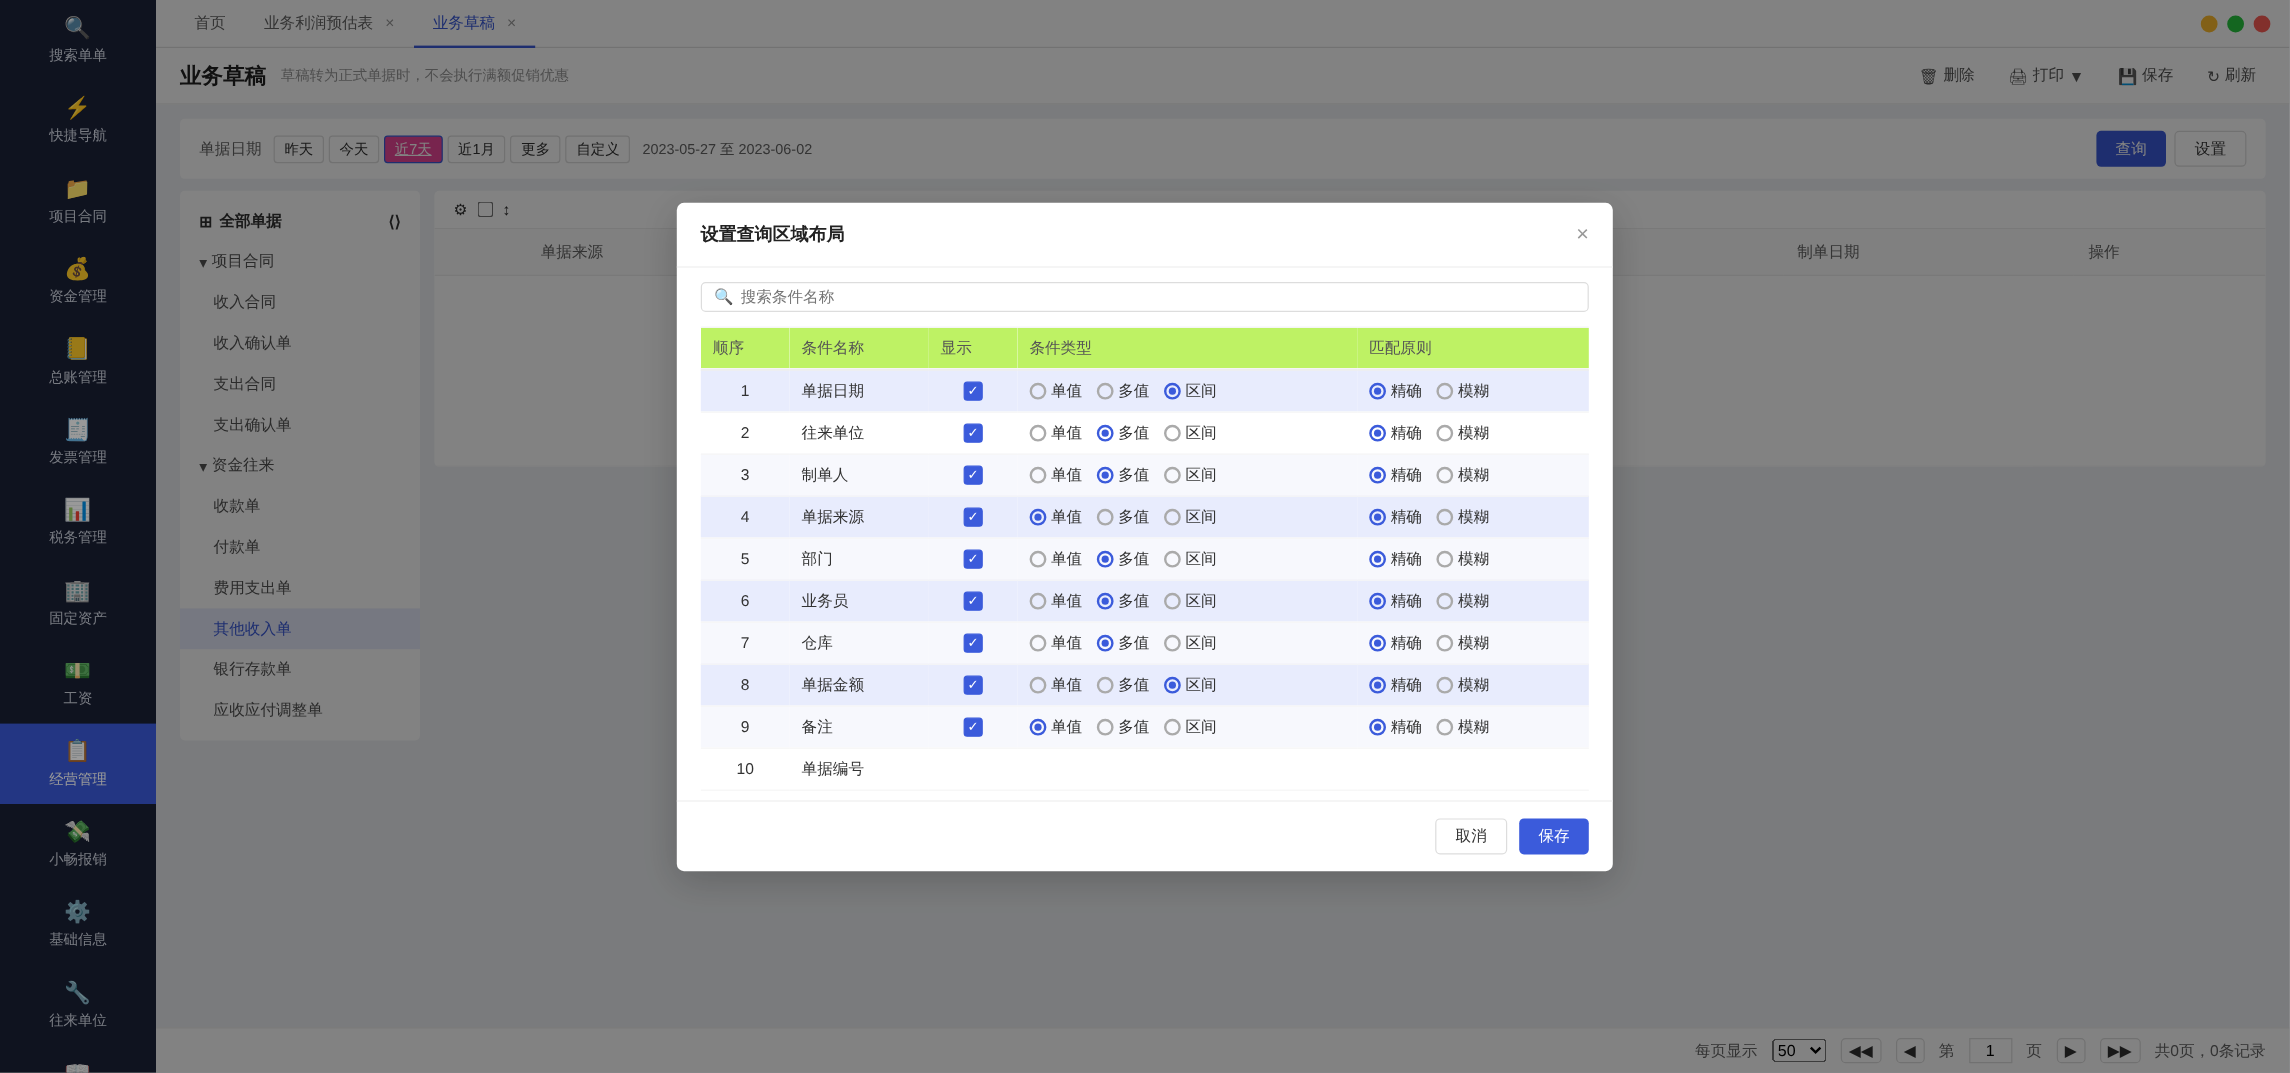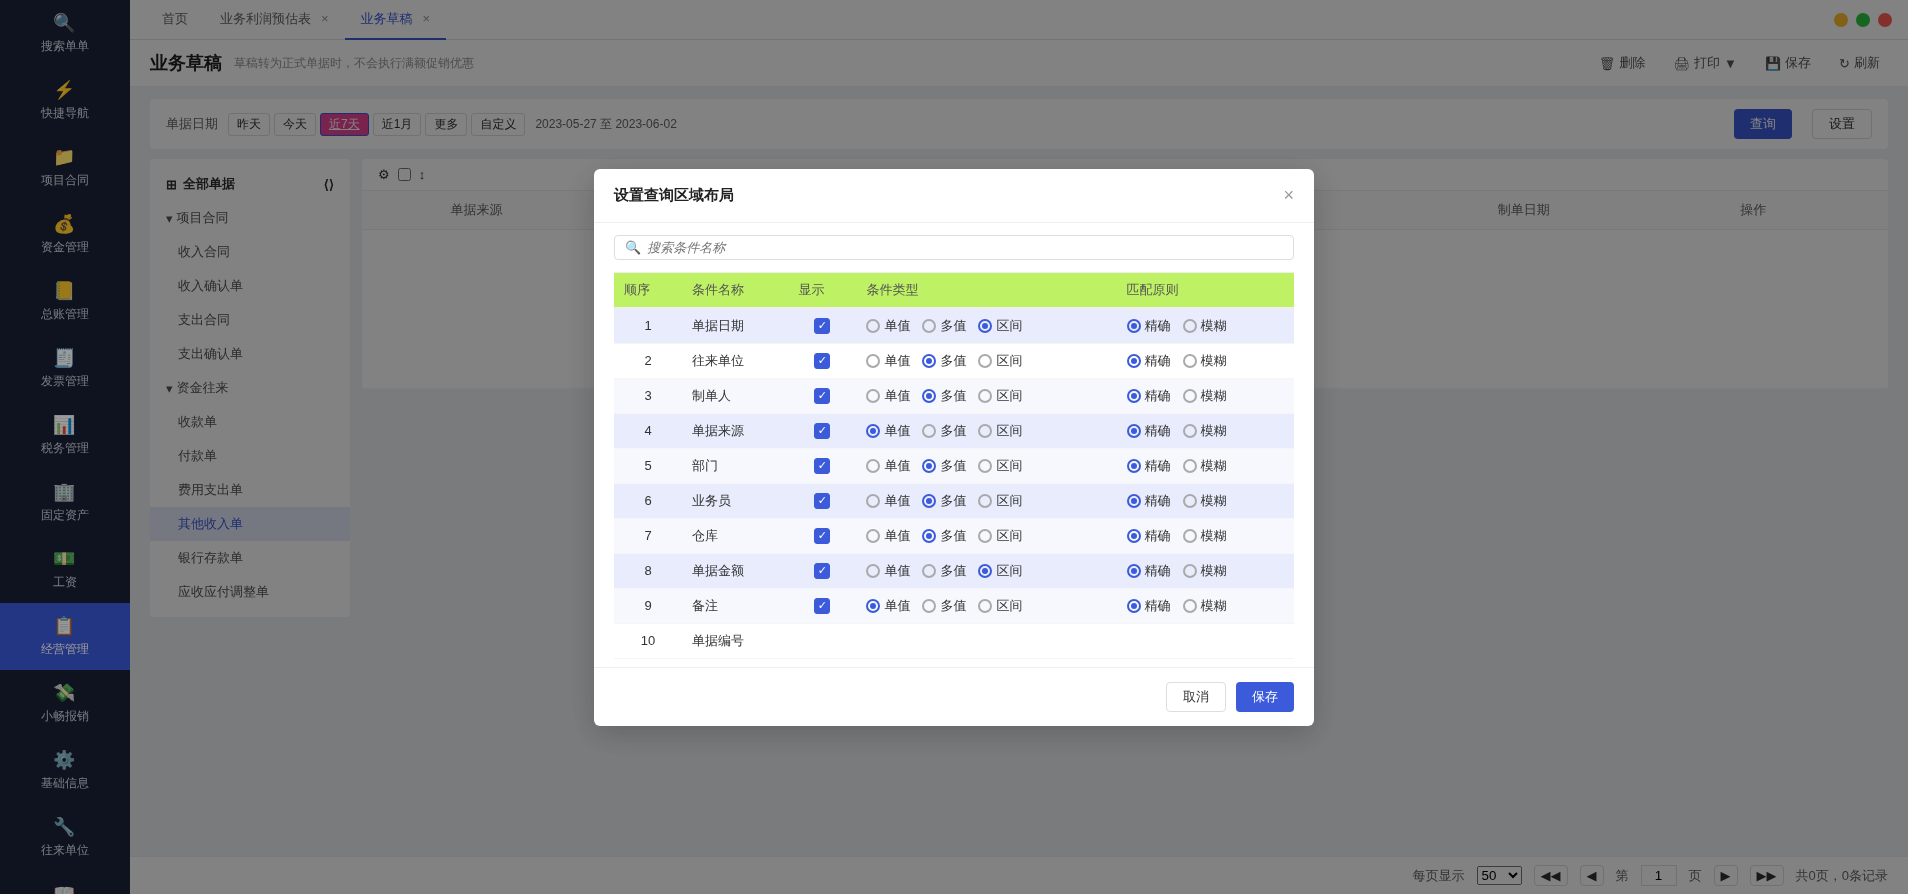--- a/index.html
+++ b/index.html
@@ -64,36 +64,36 @@
     .data-table th { background: #fafafa; border-bottom: 1px solid #eee; padding: 10px 12px; text-align: left; color: #666; font-weight: normal; white-space: nowrap; }
     .data-table td { border-bottom: 1px solid #f5f5f5; padding: 10px 12px; color: #333; }
 
     
     .bottom-bar { background: #fff; border-top: 1px solid #eee; padding: 8px 20px; display: flex; align-items: center; justify-content: flex-end; gap: 12px; font-size: 13px; color: #666; }
 
     
     .overlay { position: fixed; top: 0; left: 0; right: 0; bottom: 0; background: rgba(0,0,0,0.4); z-index: 100; display: flex; align-items: center; justify-content: center; }
 
     
-    .modal { background: #fff; border-radius: 6px; width: 720px; box-shadow: 0 8px 32px rgba(0,0,0,0.2); display: flex; flex-direction: column; max-height: 560px; }
+    .modal { background: #fff; border-radius: 6px; width: 780px; box-shadow: 0 8px 32px rgba(0,0,0,0.2); display: flex; flex-direction: column; max-height: 560px; }
     .modal-header { padding: 16px 20px; border-bottom: 1px solid #eee; display: flex; align-items: center; justify-content: space-between; }
     .modal-title { font-size: 15px; font-weight: bold; color: #222; }
     .modal-close { cursor: pointer; font-size: 18px; color: #999; }
     .modal-body { flex: 1; overflow: hidden; display: flex; flex-direction: column; padding: 0; }
     .modal-footer { padding: 14px 20px; border-top: 1px solid #eee; display: flex; justify-content: flex-end; gap: 10px; }
 
     
     .modal-tabs { display: flex; border-bottom: 1px solid #eee; padding: 0 20px; }
     .modal-tab { padding: 12px 16px; cursor: pointer; font-size: 13px; color: #666; border-bottom: 2px solid transparent; }
     .modal-tab.active { color: #3b5bdb; border-bottom-color: #3b5bdb; font-weight: 500; }
 
     
     .modal-search { padding: 12px 20px; }
     .search-input-wrap { display: flex; align-items: center; border: 1px solid #ddd; border-radius: 4px; padding: 4px 10px; gap: 6px; }
-    .search-input-wrap input { border: none; outline: none; font-size: 13px; color: #4d7c0f; flex: 1; background: transparent; font-style: italic; }
+    .search-input-wrap input { border: none; outline: none; font-size: 13px; color: #4d7c0f; flex: 1; background: transparent; }
 
     
     .config-table-wrap { flex: 1; overflow-y: auto; padding: 0 20px 8px; }
     .config-table { width: 100%; border-collapse: collapse; font-size: 13px; }
     .config-table th { background: #bef264; border-bottom: 2px solid #eee; border-top: 1px solid #eee; padding: 8px 10px; text-align: left; color: #555; font-weight: 500; position: sticky; top: 0; z-index: 1; }
     .config-table td { padding: 8px 10px; border-bottom: 1px solid #f5f5f5; vertical-align: middle; }
     .config-table tr:nth-child(odd) td { background: #f7f8fd; }
     .config-table tr:nth-child(even) td { background: #fff; }
     .config-table tr.highlighted td { background: #e8ecfd; }
 
@@ -238,21 +238,21 @@
         <span class="filter-label">单据日期</span>
         <div id="filter-btns" style="display:flex;gap:4px;">
             <button class="filter-btn">昨天</button>
             <button class="filter-btn">今天</button>
             <button class="filter-btn active">近7天</button>
             <button class="filter-btn">近1月</button>
             <button class="filter-btn">更多</button>
             <button class="filter-btn">自定义</button>
           </div>
         <span class="filter-date">2023-05-27 至 2023-06-02</span>
-        <div style="margin-left:auto;display:flex;gap:20px;">
+        <div style="margin-left:auto;display:flex;gap:7px;">
           <button class="btn-primary">查询</button>
           <button class="btn-default">设置</button>
         </div>
       </div>
 
       <div class="content-with-sidebar">
 
         <div class="left-nav">
           <div class="left-nav-title">
             <span>⊞</span>

